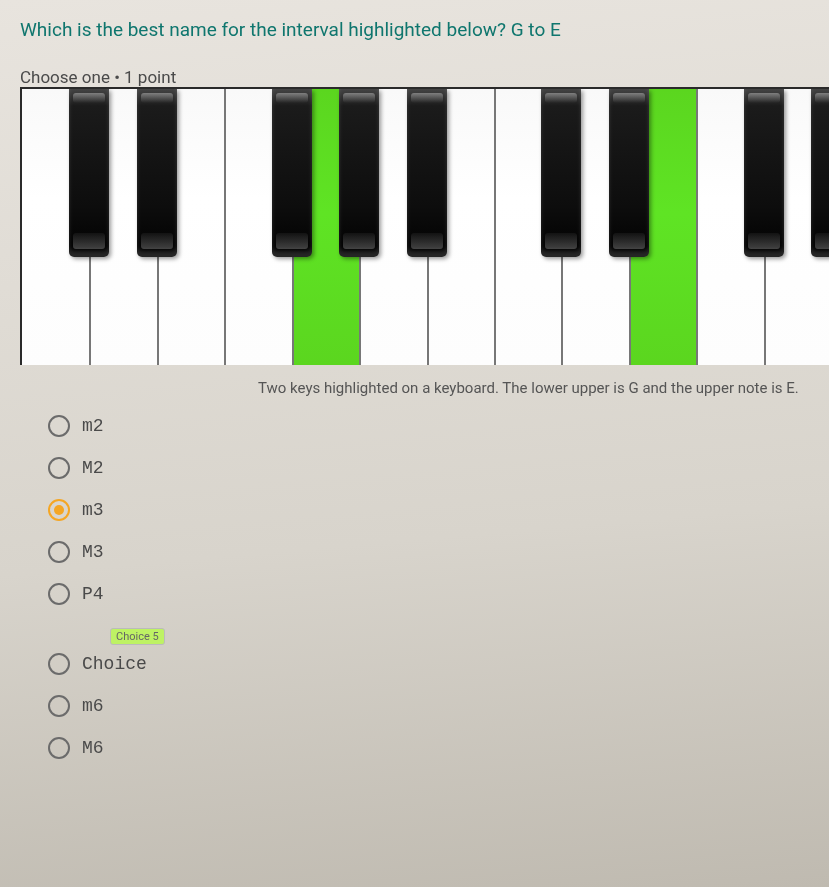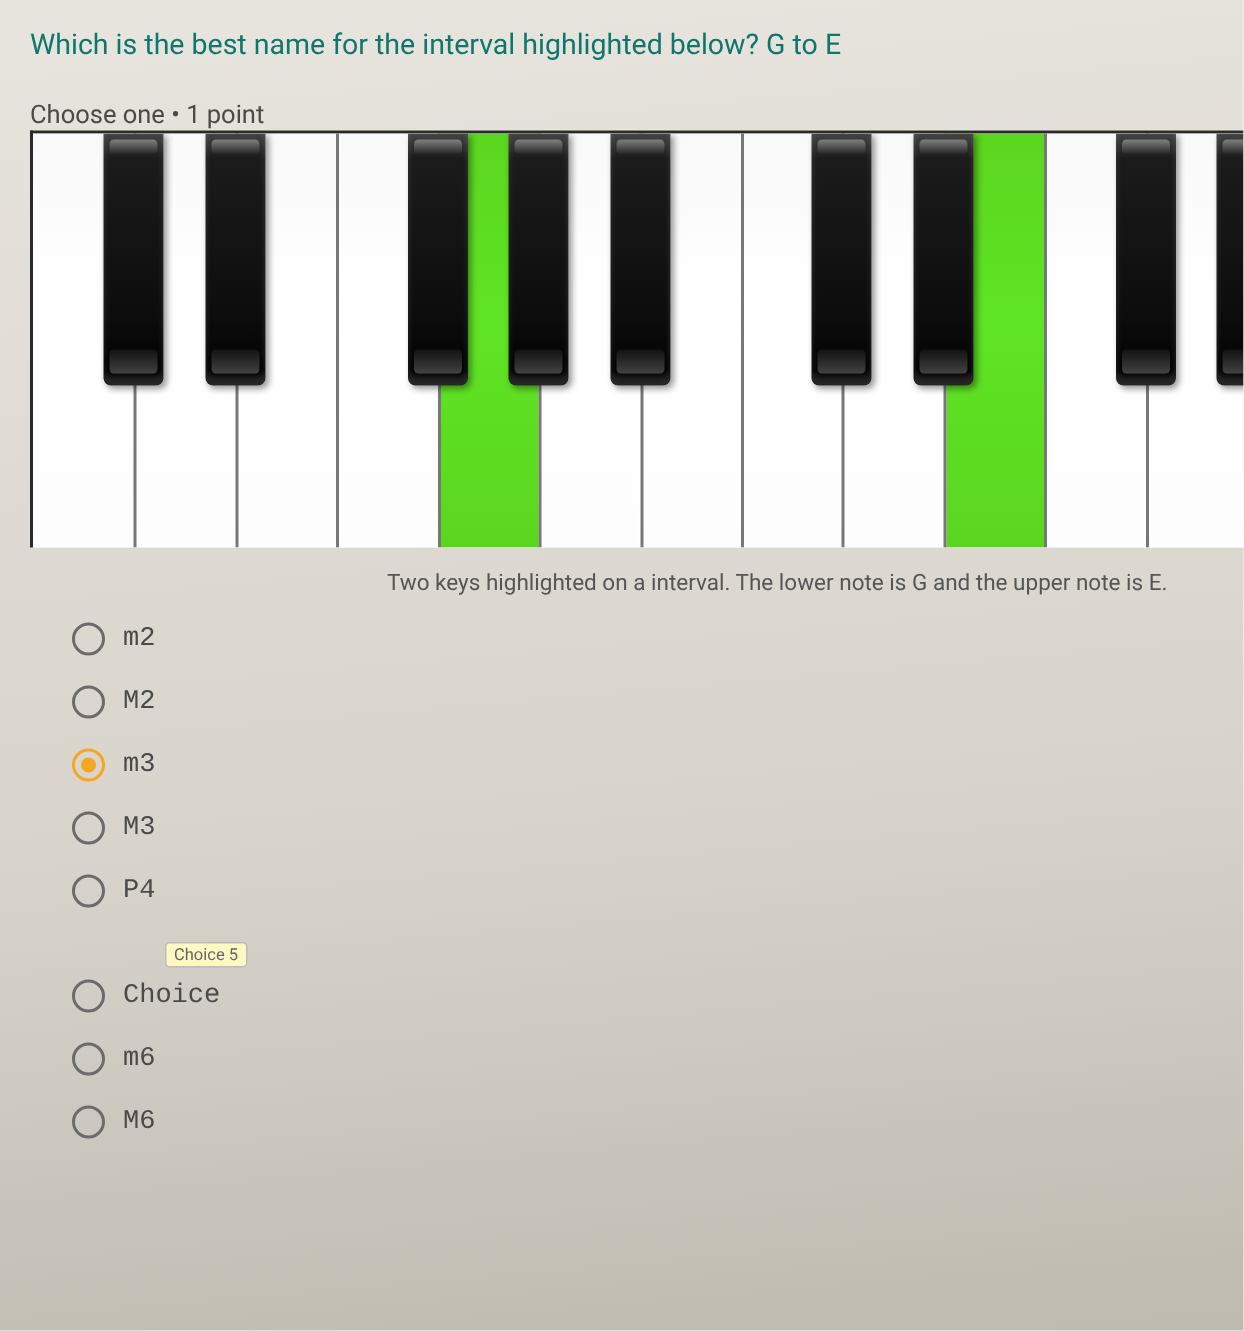--- a/index.html
+++ b/index.html
@@ -112,21 +112,21 @@
     border-radius: 50%;
   }
   .opt-label {
     font-size: 18px;
     color: #4a4a4a;
   }
   .choice-tag {
     display:inline-block;
     font-size: 11px;
     color:#666;
-    background:#fef9c3;
+    background:#bef264;
     border:1px solid #bbb;
     border-radius:3px;
     padding:1px 5px;
     margin: -12px 0 8px 62px;
   }
 </style>
 </head>
 <body>
 
 <div class="question-text">Which is the best name for the interval highlighted below? G to E</div>
@@ -151,21 +151,21 @@
       <div class="black-key" style="left: 249.667px;"></div>
       <div class="black-key" style="left: 317.083px;"></div>
       <div class="black-key" style="left: 384.5px;"></div>
       <div class="black-key" style="left: 519.333px;"></div>
       <div class="black-key" style="left: 586.75px;"></div>
       <div class="black-key" style="left: 721.583px;"></div>
       <div class="black-key" style="left: 789px;"></div>
     </div>
 </div>
 
-<div class="caption">Two keys highlighted on a interval. The lower note is G and the upper note is E.</div>
+<div class="caption">Two keys highlighted on a keyboard. The lower upper is G and the upper note is E.</div>
 
 <div class="options" id="options"><div class="option">
       <span class="radio"></span>
       <span class="opt-label">m2</span>
     </div><div class="option">
       <span class="radio"></span>
       <span class="opt-label">M2</span>
     </div><div class="option">
       <span class="radio selected"></span>
       <span class="opt-label">m3</span>

